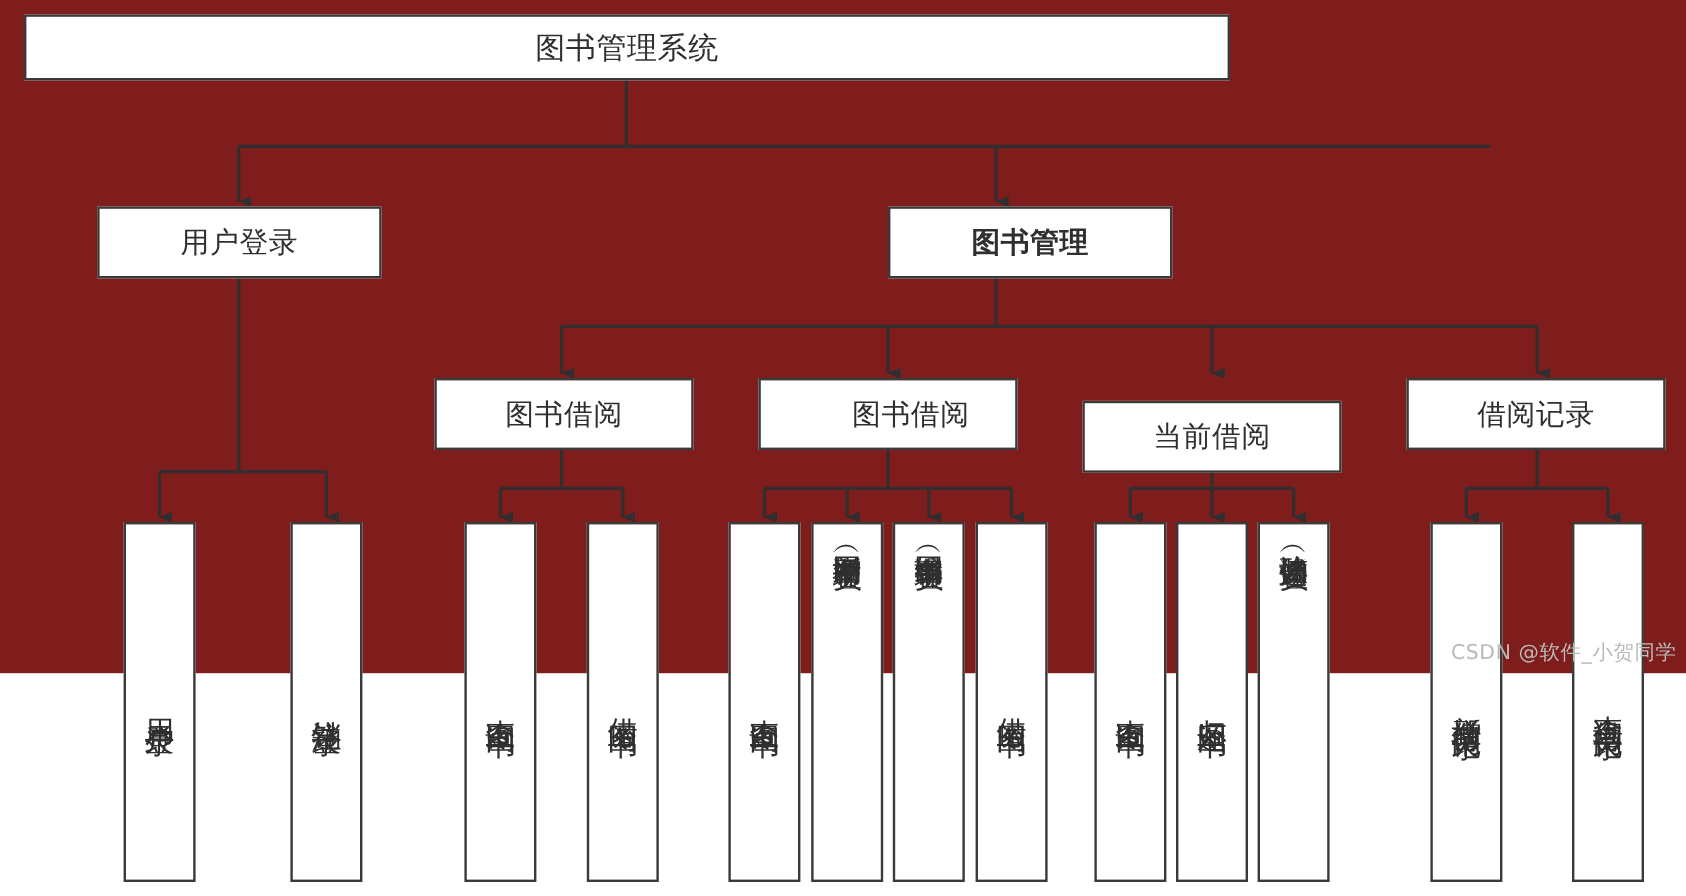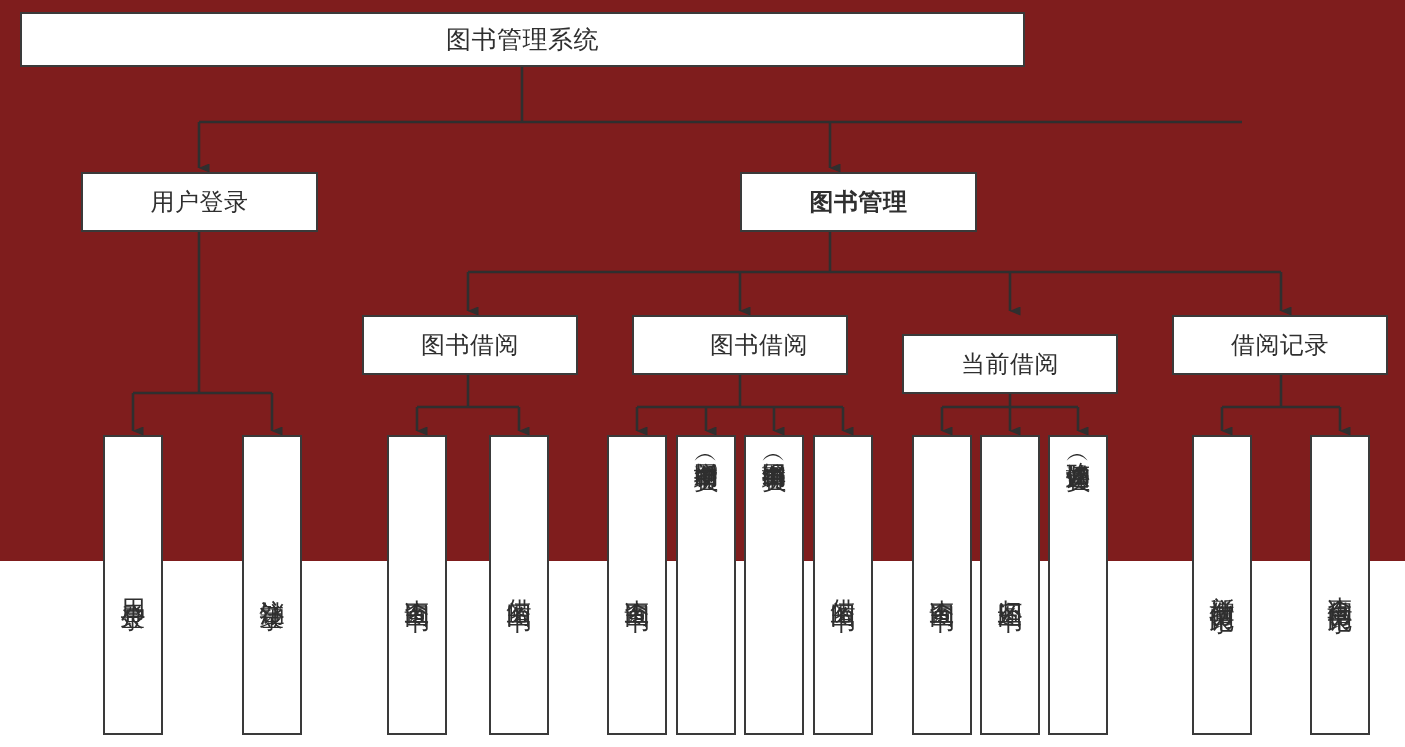--- a/index.html
+++ b/index.html
@@ -209,14 +209,15 @@
   </div>
 
   <div class="node leaf centered" style="left:1192px; top:435px; width:60px; height:300px;">
     <span class="label">新增借阅记录</span>
   </div>
 
   <div class="node leaf centered" style="left:1310px; top:435px; width:60px; height:300px;">
     <span class="label">查询借阅记录</span>
   </div>
 
+  <div class="watermark">CSDN @软件_小贺同学</div>
 
 </div>
 
 </body></html>

